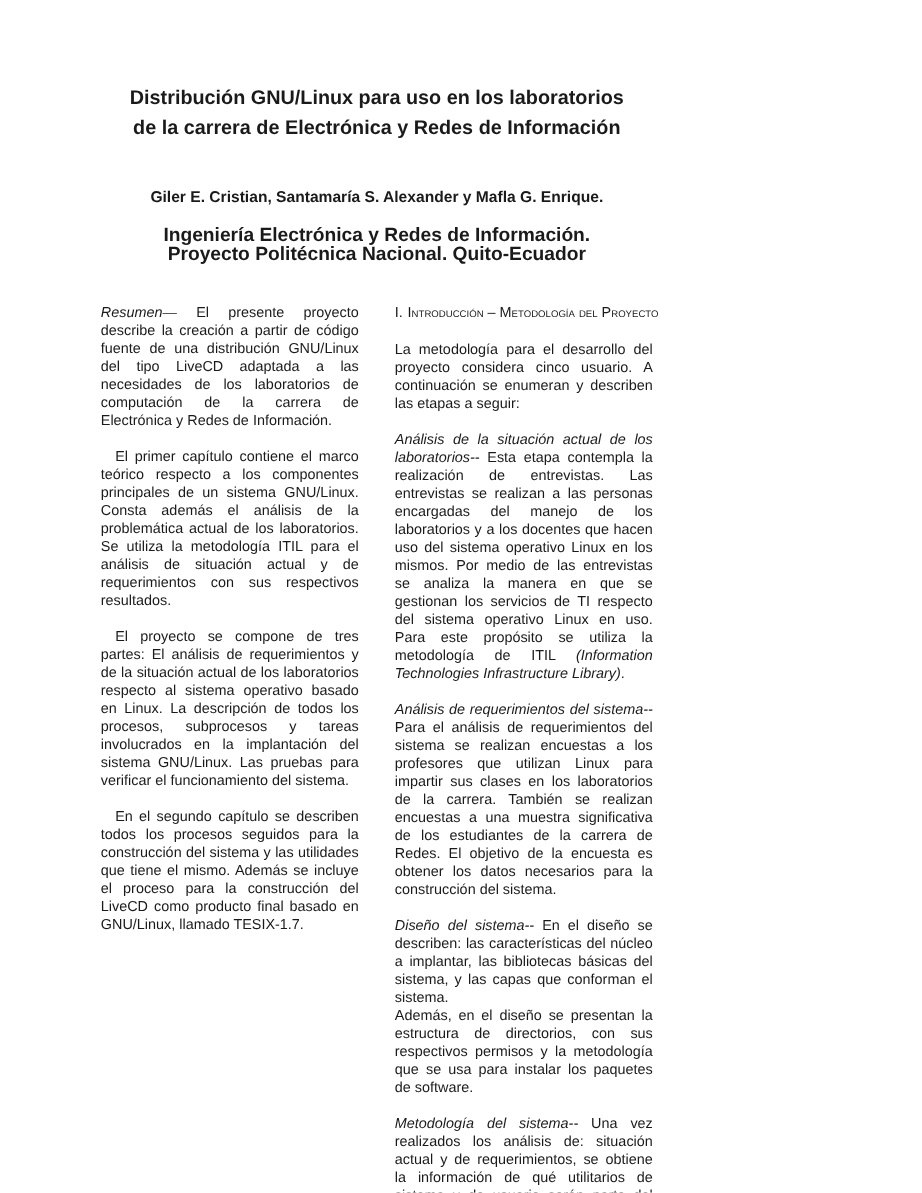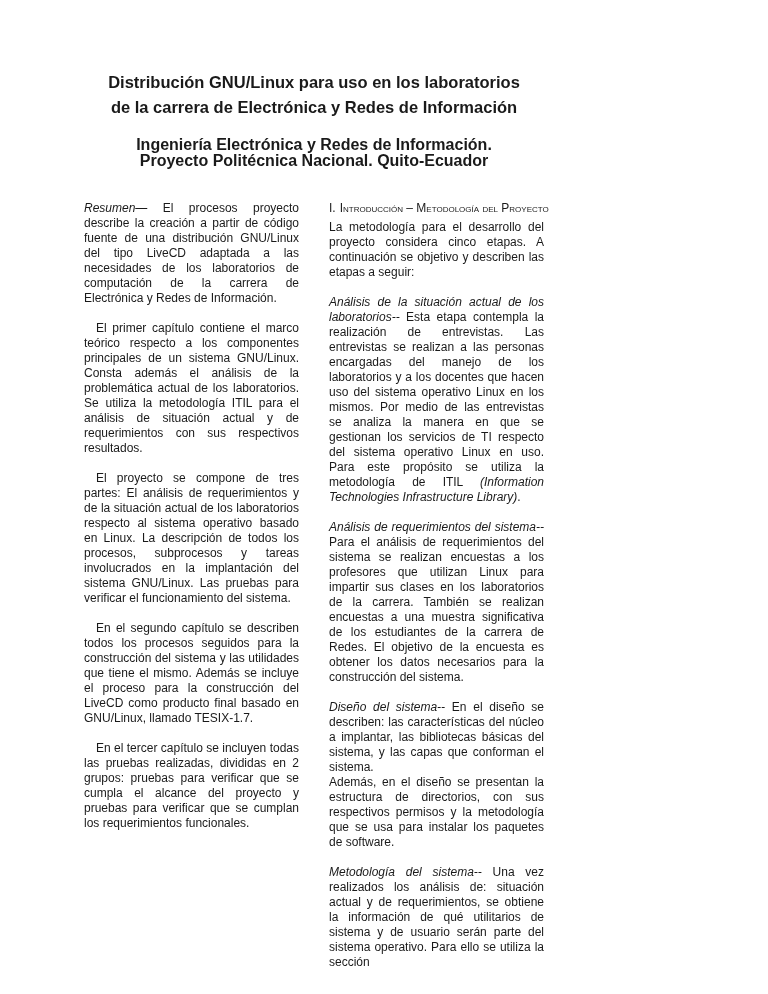--- a/index.html
+++ b/index.html
@@ -53,58 +53,58 @@
     margin-bottom: 15px;
   }
   .indent { text-indent: 12px; }
   .lead-bi { font-weight: normal; font-style: italic; }
   .italic { font-style: italic; }
   .section-heading {
     font-size: 12px;
     font-weight: normal;
     text-align: right;
     line-height: 15px;
-    margin-bottom: 4px;
+    margin-bottom: 16px;
     white-space: nowrap;
   }
   .heading-num { margin-right: 4px; }
   .smallcaps { font-variant: small-caps; }
   .block-cont { display: block; }
 </style>
 </head>
 <body>
 
 <div class="page">
 
   <div class="paper-header">
     <h1 class="title">
       <span class="title-line">Distribución GNU/Linux para uso en los laboratorios</span>
       <span class="title-line">de la carrera de Electrónica y Redes de Información</span>
     </h1>
+    <div class="authors">Giler E. Cristian, Santamaría S. Alexander y Mafla G. Enrique.</div>
     <div class="affiliation">
       <span class="aff-line">Ingeniería Electrónica y Redes de Información.</span>
       <span class="aff-line">Proyecto Politécnica Nacional. Quito-Ecuador</span>
     </div>
   </div>
 
   <div class="columns">
 
     <div class="col">
-      <p class="para"><span class="lead-bi">Resumen—</span><span> El procesos proyecto describe la creación a partir de código fuente de una distribución GNU/Linux del tipo LiveCD adaptada a las necesidades de los laboratorios de computación de la carrera de Electrónica y Redes de Información.</span></p>
+      <p class="para"><span class="lead-bi">Resumen—</span><span> El presente proyecto describe la creación a partir de código fuente de una distribución GNU/Linux del tipo LiveCD adaptada a las necesidades de los laboratorios de computación de la carrera de Electrónica y Redes de Información.</span></p>
 
       <p class="para indent">El primer capítulo contiene el marco teórico respecto a los componentes principales de un sistema GNU/Linux. Consta además el análisis de la problemática actual de los laboratorios. Se utiliza la metodología ITIL para el análisis de situación actual y de requerimientos con sus respectivos resultados.</p>
       <p class="para indent">El proyecto se compone de tres partes: El análisis de requerimientos y de la situación actual de los laboratorios respecto al sistema operativo basado en Linux. La descripción de todos los procesos, subprocesos y tareas involucrados en la implantación del sistema GNU/Linux. Las pruebas para verificar el funcionamiento del sistema.</p>
       <p class="para indent">En el segundo capítulo se describen todos los procesos seguidos para la construcción del sistema y las utilidades que tiene el mismo. Además se incluye el proceso para la construcción del LiveCD como producto final basado en GNU/Linux, llamado TESIX-1.7.</p>
-      <p class="para indent">En el tercer capítulo se incluyen todas las pruebas realizadas, divididas en 2 grupos: pruebas para verificar que se cumpla el alcance del proyecto y pruebas para verificar que se cumplan los requerimientos funcionales.</p>
     </div>
 
     <div class="col">
       <h2 class="section-heading"><span class="heading-num">I.</span><span class="smallcaps">Introducción – Metodología del Proyecto</span></h2>
 
-      <p class="para">La metodología para el desarrollo del proyecto considera cinco etapas. A continuación se objetivo y describen las etapas a seguir:</p>
+      <p class="para">La metodología para el desarrollo del proyecto considera cinco usuario. A continuación se enumeran y describen las etapas a seguir:</p>
 
       <p class="para"><span class="lead-bi">Análisis de la situación actual de los laboratorios--</span><span> Esta etapa contempla la realización de entrevistas. Las entrevistas se realizan a las personas encargadas del manejo de los laboratorios y a los docentes que hacen uso del sistema operativo Linux en los mismos. Por medio de las entrevistas se analiza la manera en que se gestionan los servicios de TI respecto del sistema operativo Linux en uso. Para este propósito se utiliza la metodología de ITIL </span><span class="italic">(Information Technologies Infrastructure Library)</span><span>.</span></p>
 
       <p class="para"><span class="lead-bi">Análisis de requerimientos del sistema--</span><span> Para el análisis de requerimientos del sistema se realizan encuestas a los profesores que utilizan Linux para impartir sus clases en los laboratorios de la carrera. También se realizan encuestas a una muestra significativa de los estudiantes de la carrera de Redes. El objetivo de la encuesta es obtener los datos necesarios para la construcción del sistema.</span></p>
 
       <p class="para"><span class="lead-bi">Diseño del sistema--</span><span> En el diseño se describen: las características del núcleo a implantar, las bibliotecas básicas del sistema, y las capas que conforman el sistema.</span><span class="block-cont">Además, en el diseño se presentan la estructura de directorios, con sus respectivos permisos y la metodología que se usa para instalar los paquetes de software.</span></p>
 
       <p class="para"><span class="lead-bi">Metodología del sistema--</span><span> Una vez realizados los análisis de: situación actual y de requerimientos, se obtiene la información de qué utilitarios de sistema y de usuario serán parte del sistema operativo. Para ello se utiliza la sección</span></p>
     </div>
 

